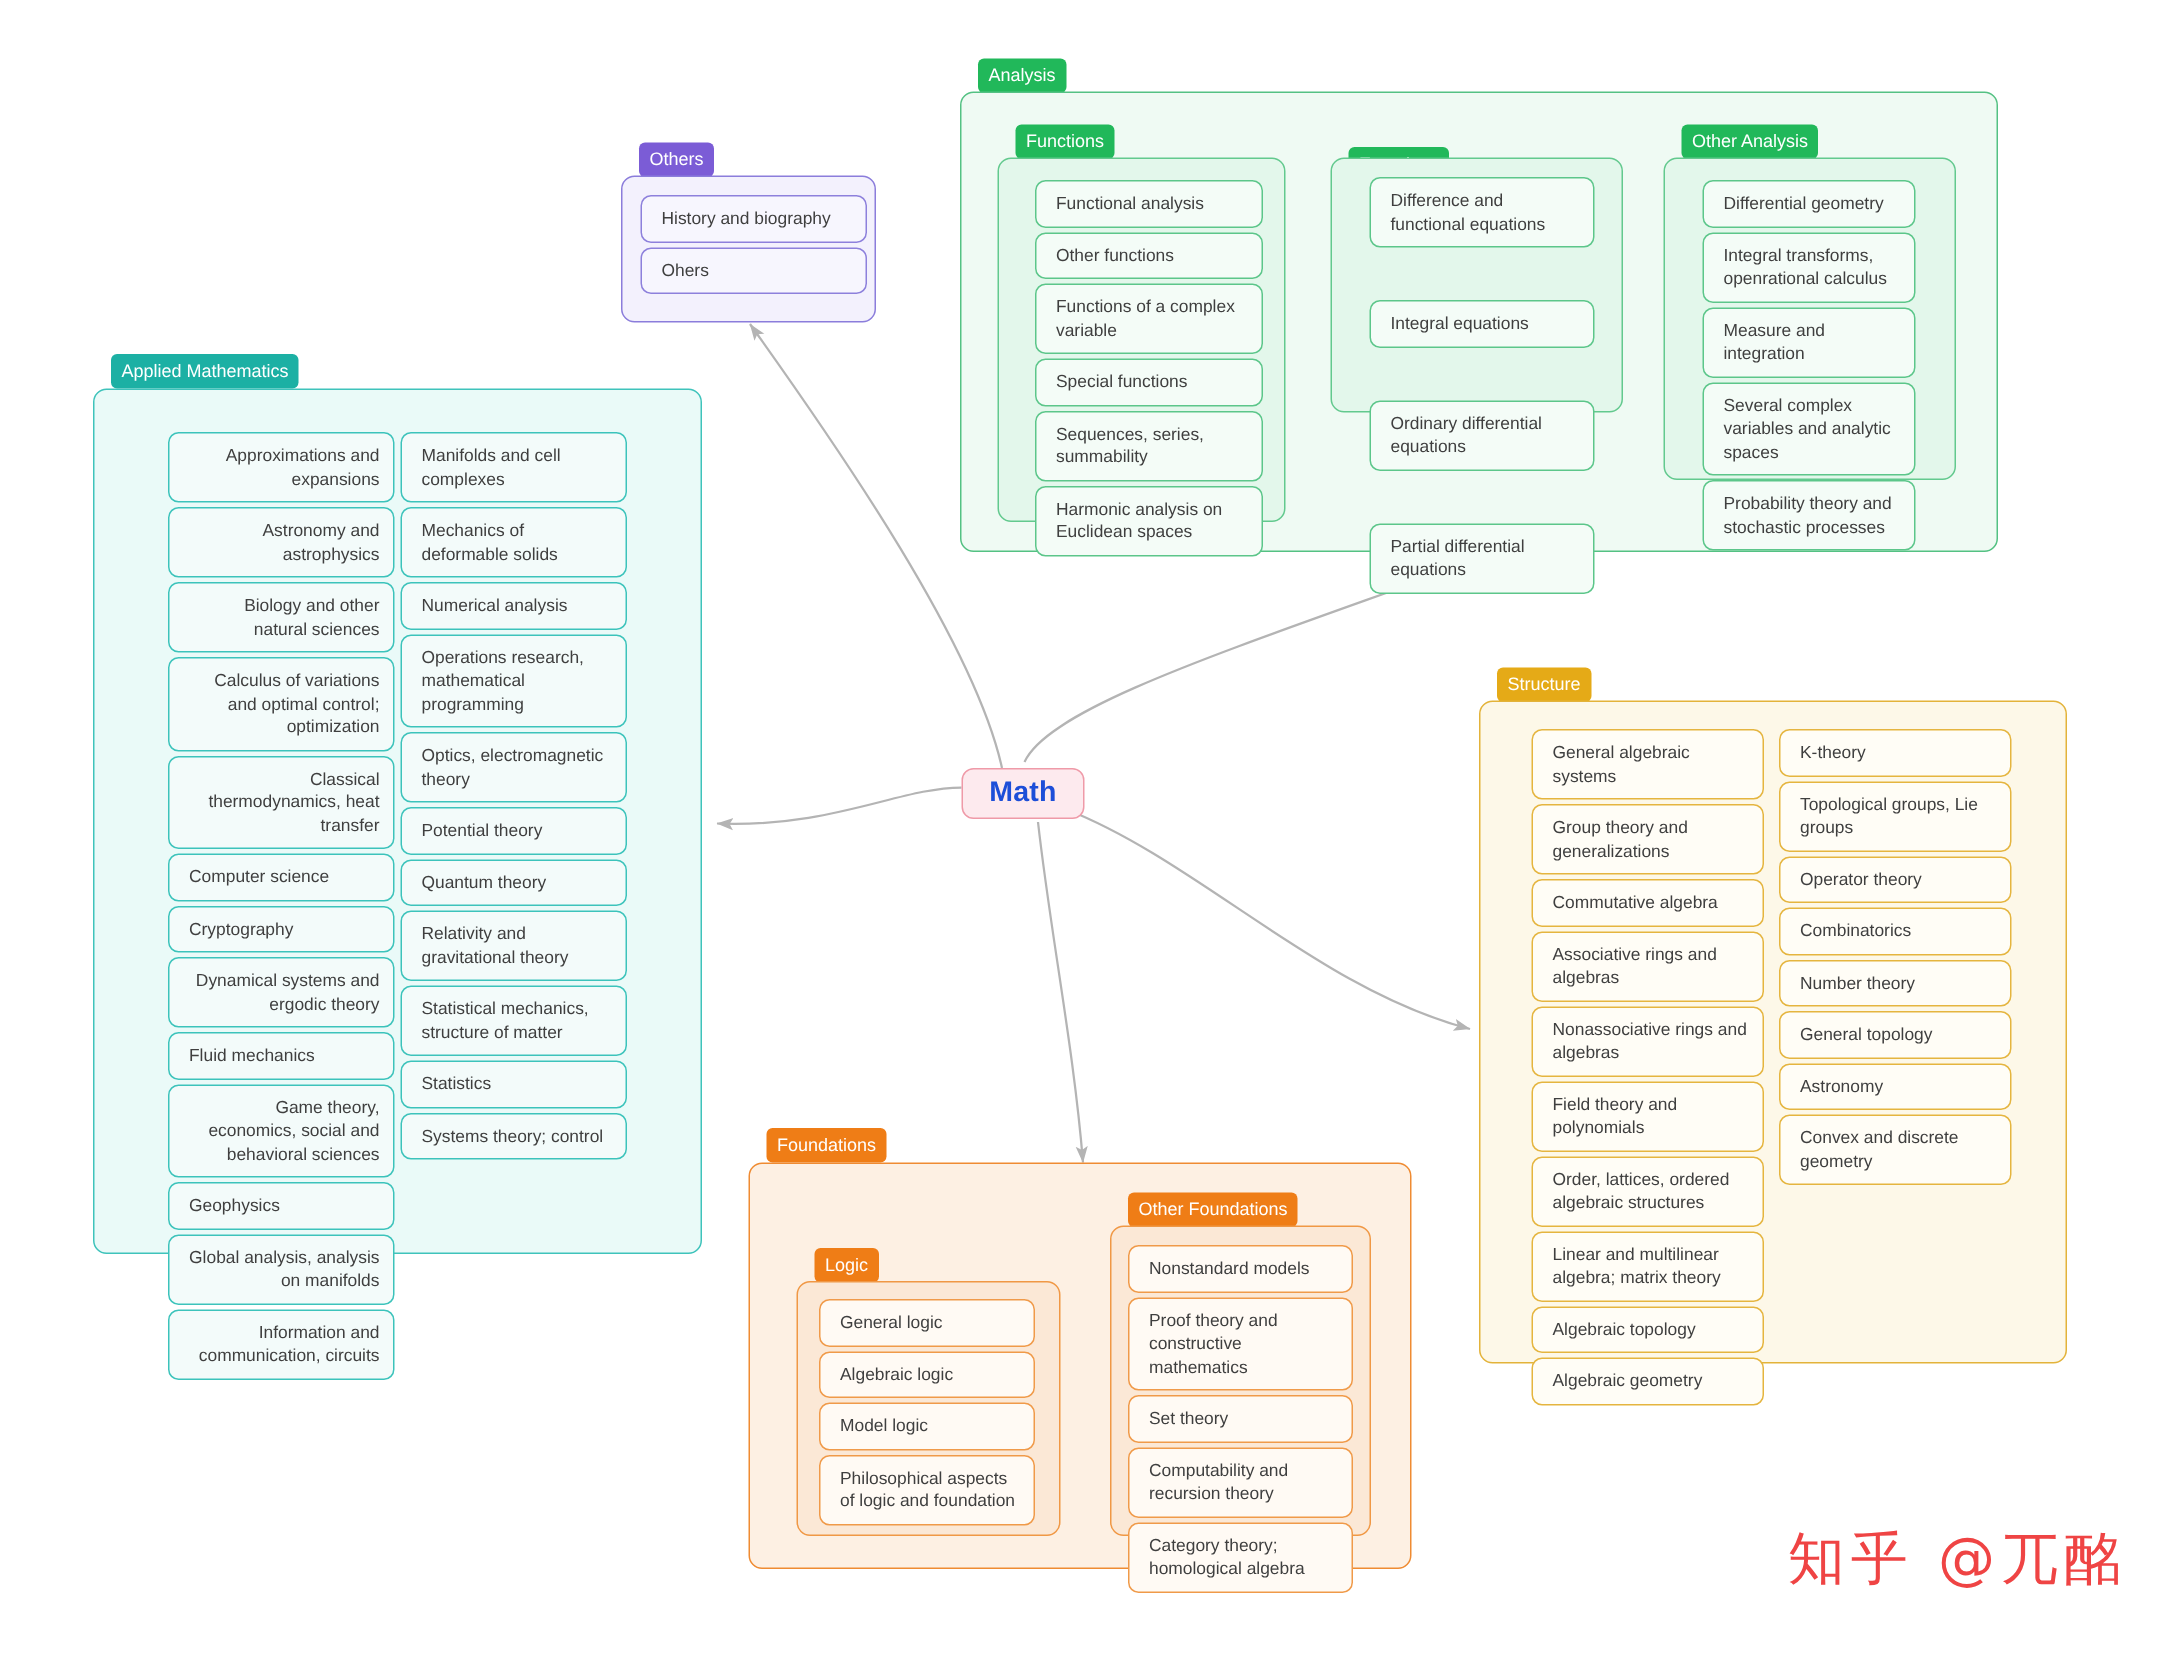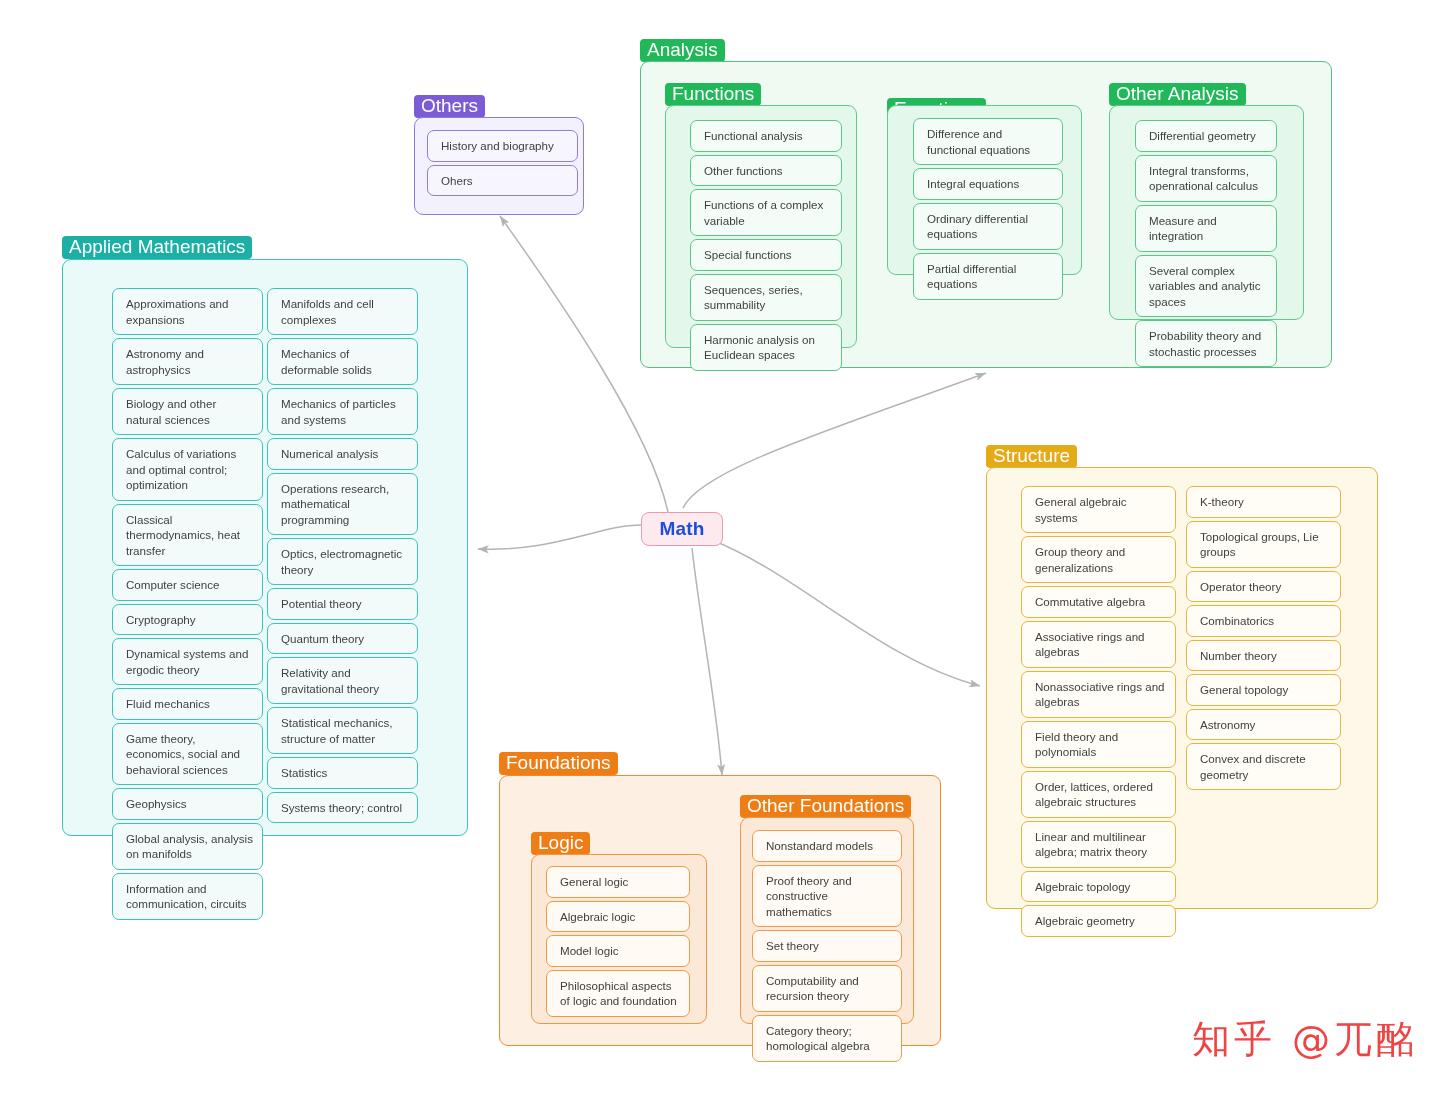--- a/index.html
+++ b/index.html
@@ -11,27 +11,28 @@
     overflow:hidden;
     color:#3d3d3d;
   }
   #canvas{position:absolute;inset:0;width:1440px;height:1107px;}
   svg.links{position:absolute;left:0;top:0;width:1440px;height:1107px;pointer-events:none;}
 
   
   .group{position:absolute;box-sizing:border-box;border-radius:9px;border:1.6px solid #ccc;}
   .tag{
     position:absolute;
-    font-size:19px;
+    font-size:12px;
     line-height:18px;
     padding:2px 7px 3px 7px;
     border-radius:4px;
     color:#ffffff;
     white-space:nowrap;
     font-weight:400;
+    margin-left:12px;
   }
   .sub{position:absolute;box-sizing:border-box;border-radius:9px;border:1.5px solid #ccc;}
   .leaf{
     box-sizing:border-box;
     border-radius:7px;
     border:1.5px solid #ccc;
     background:#fff;
     font-size:11.6px;
     line-height:15.5px;
     padding:7px 9px 7px 13px;
@@ -104,39 +105,38 @@
       <path d="M641,525 C600,525 555,552 478,549"></path>
       <path d="M668,512 C650,430 560,300 500,216"></path>
       <path d="M683,508 C700,470 830,430 986,373"></path>
       <path d="M712,540 C800,575 880,660 980,686"></path>
       <path d="M692,548 C700,620 716,700 722,775"></path>
     </g>
   </svg>
 
   <div class="tag t-applied" style="left:62px;top:236px;">Applied Mathematics</div>
   <div class="group g-applied" style="left:62px;top:259px;width:406px;height:577px;"></div>
-  <div class="col" style="left:112px;top:288px;width:151px;">
+  <div class="col" style="left:112px;top:288px;width:151px;text-align:right;">
       <div class="leaf l-applied">Approximations and expansions</div>
       <div class="leaf l-applied">Astronomy and astrophysics</div>
       <div class="leaf l-applied">Biology and other natural sciences</div>
       <div class="leaf l-applied">Calculus of variations and optimal control; optimization</div>
       <div class="leaf l-applied">Classical thermodynamics, heat transfer</div>
       <div class="leaf l-applied">Computer science</div>
       <div class="leaf l-applied">Cryptography</div>
       <div class="leaf l-applied">Dynamical systems and ergodic theory</div>
       <div class="leaf l-applied">Fluid mechanics</div>
       <div class="leaf l-applied">Game theory, economics, social and behavioral sciences</div>
       <div class="leaf l-applied">Geophysics</div>
       <div class="leaf l-applied">Global analysis, analysis on manifolds</div>
       <div class="leaf l-applied">Information and communication, circuits</div>
     </div>
   <div class="col" style="left:267px;top:288px;width:151px;">
       <div class="leaf l-applied">Manifolds and cell complexes</div>
       <div class="leaf l-applied">Mechanics of deformable solids</div>
-      <div class="leaf l-applied">Mechanics of particles and systems</div>
       <div class="leaf l-applied">Numerical analysis</div>
       <div class="leaf l-applied">Operations research, mathematical programming</div>
       <div class="leaf l-applied">Optics, electromagnetic theory</div>
       <div class="leaf l-applied">Potential theory</div>
       <div class="leaf l-applied">Quantum theory</div>
       <div class="leaf l-applied">Relativity and gravitational theory</div>
       <div class="leaf l-applied">Statistical mechanics, structure of matter</div>
       <div class="leaf l-applied">Statistics</div>
       <div class="leaf l-applied">Systems theory; control</div>
     </div>
@@ -157,21 +157,21 @@
       <div class="leaf l-analysis">Functional analysis</div>
       <div class="leaf l-analysis">Other functions</div>
       <div class="leaf l-analysis">Functions of a complex variable</div>
       <div class="leaf l-analysis">Special functions</div>
       <div class="leaf l-analysis">Sequences, series, summability</div>
       <div class="leaf l-analysis">Harmonic analysis on Euclidean spaces</div>
     </div>
 
   <div class="tag t-analysis" style="left:887px;top:98px;">Equations</div>
   <div class="sub s-analysis" style="left:887px;top:105px;width:195px;height:170px;"></div>
-  <div class="col" style="left:913px;top:118px;width:150px;">
+  <div class="col" style="left:913px;top:118px;width:150px;gap:32px;">
       <div class="leaf l-analysis">Difference and functional equations</div>
       <div class="leaf l-analysis">Integral equations</div>
       <div class="leaf l-analysis">Ordinary differential equations</div>
       <div class="leaf l-analysis">Partial differential equations</div>
     </div>
 
   <div class="tag t-analysis" style="left:1109px;top:83px;">Other Analysis</div>
   <div class="sub s-analysis" style="left:1109px;top:105px;width:195px;height:215px;"></div>
   <div class="col" style="left:1135px;top:120px;width:142px;">
       <div class="leaf l-analysis">Differential geometry</div>

